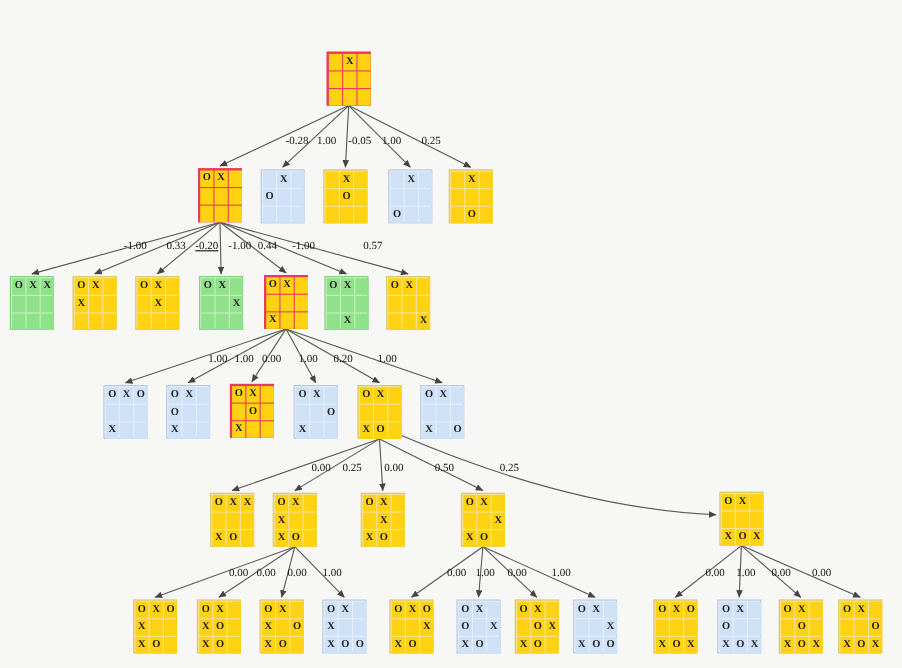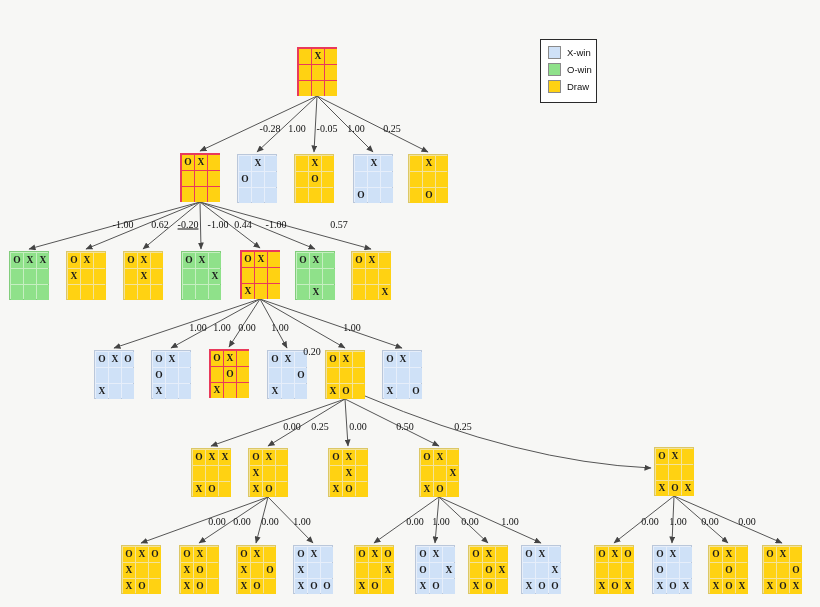--- a/index.html
+++ b/index.html
@@ -488,58 +488,44 @@
         <div class="cell">X</div>
       </div>
     </div>
   <div id="labels-layer">
       <span class="edge-label" style="left: 270px; top: 128px;">-0.28</span>
       <span class="edge-label" style="left: 297px; top: 128px;">1.00</span>
       <span class="edge-label" style="left: 327px; top: 128px;">-0.05</span>
       <span class="edge-label" style="left: 356px; top: 128px;">1.00</span>
       <span class="edge-label" style="left: 392px; top: 128px;">0.25</span>
       <span class="edge-label" style="left: 123px; top: 224px;">-1.00</span>
-      <span class="edge-label" style="left: 160px; top: 224px;">0.62</span>
+      <span class="edge-label" style="left: 160px; top: 224px;">0.33</span>
       <span class="edge-label" style="left: 188px; top: 224px; text-decoration: underline;">-0.20</span>
       <span class="edge-label" style="left: 218px; top: 224px;">-1.00</span>
       <span class="edge-label" style="left: 243px; top: 224px;">0.44</span>
       <span class="edge-label" style="left: 276px; top: 224px;">-1.00</span>
       <span class="edge-label" style="left: 339px; top: 224px;">0.57</span>
       <span class="edge-label" style="left: 198px; top: 327px;">1.00</span>
       <span class="edge-label" style="left: 222px; top: 327px;">1.00</span>
       <span class="edge-label" style="left: 247px; top: 327px;">0.00</span>
       <span class="edge-label" style="left: 280px; top: 327px;">1.00</span>
-      <span class="edge-label" style="left: 312px; top: 327px; margin-top: 24px;">0.20</span>
+      <span class="edge-label" style="left: 312px; top: 327px;">0.20</span>
       <span class="edge-label" style="left: 352px; top: 327px;">1.00</span>
       <span class="edge-label" style="left: 292px; top: 426px;">0.00</span>
       <span class="edge-label" style="left: 320px; top: 426px;">0.25</span>
       <span class="edge-label" style="left: 358px; top: 426px;">0.00</span>
-      <span class="edge-label" style="left: 405px; top: 426px;">0.50</span>
+      <span class="edge-label" style="left: 390px; top: 426px; padding-left: 28px;">0.50</span>
       <span class="edge-label" style="left: 463px; top: 426px;">0.25</span>
       <span class="edge-label" style="left: 217px; top: 521px;">0.00</span>
       <span class="edge-label" style="left: 242px; top: 521px;">0.00</span>
       <span class="edge-label" style="left: 270px; top: 521px;">0.00</span>
       <span class="edge-label" style="left: 302px; top: 521px;">1.00</span>
       <span class="edge-label" style="left: 415px; top: 521px;">0.00</span>
       <span class="edge-label" style="left: 441px; top: 521px;">1.00</span>
       <span class="edge-label" style="left: 470px; top: 521px;">0.00</span>
       <span class="edge-label" style="left: 510px; top: 521px;">1.00</span>
       <span class="edge-label" style="left: 650px; top: 521px;">0.00</span>
       <span class="edge-label" style="left: 678px; top: 521px;">1.00</span>
       <span class="edge-label" style="left: 710px; top: 521px;">0.00</span>
       <span class="edge-label" style="left: 747px; top: 521px;">0.00</span>
     </div>
 
-  <div class="legend">
-    <div class="legend-row">
-      <span class="sw sw-xwin"></span>
-      <span class="legend-label">X-win</span>
-    </div>
-    <div class="legend-row">
-      <span class="sw sw-owin"></span>
-      <span class="legend-label">O-win</span>
-    </div>
-    <div class="legend-row">
-      <span class="sw sw-draw"></span>
-      <span class="legend-label">Draw</span>
-    </div>
-  </div>
 </div>
 
 </body></html>

